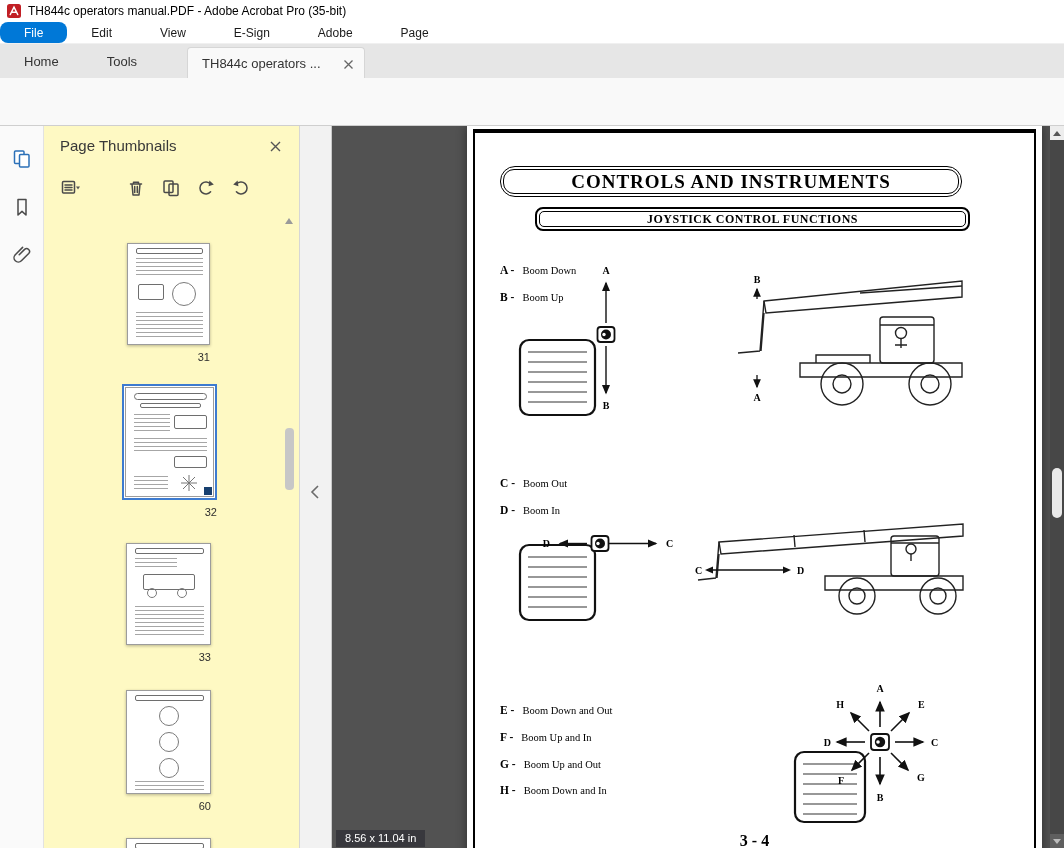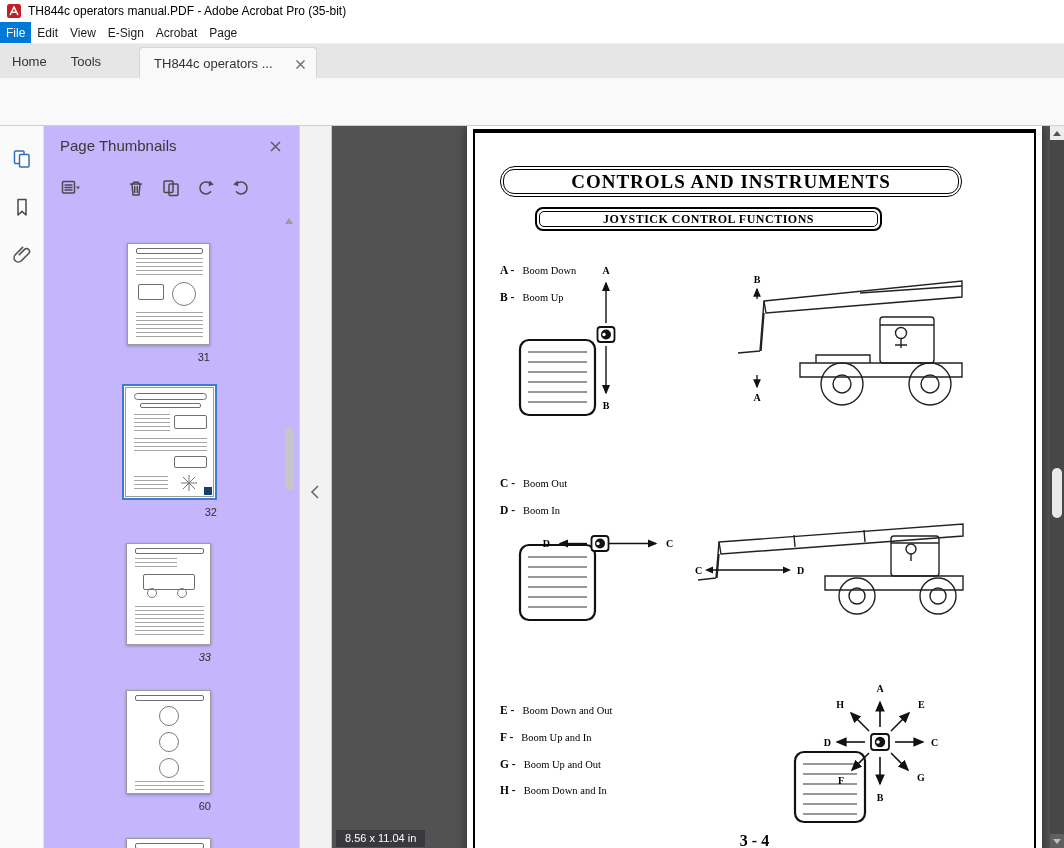--- a/index.html
+++ b/index.html
@@ -7,26 +7,26 @@
   body { font-family:"Liberation Sans", sans-serif; background:#fff; position:relative; }
   #app { position:absolute; inset:0; width:1064px; height:848px; overflow:hidden; }
 
   
   .titlebar { position:absolute; left:0; top:0; right:0; height:22px; background:#fff; display:flex; align-items:center; gap:7px; padding-left:7px; }
   .titlebar .ttext { font-size:12px; color:#000; }
   .acro { width:14px; height:14px; display:block; }
 
   
   .menubar { position:absolute; left:0; top:22px; right:0; height:22px; background:#fff; display:flex; font-size:12px; color:#1a1a1a; border-bottom:1px solid #f0f0f0; }
-  .menu-item { padding:0 6px; display:flex; align-items:center; cursor:default; }
+  .menu-item { padding:0 24px; display:flex; align-items:center; cursor:default;border-radius:8px; }
   .menu-item.active { background:#0078d7; color:#fff; }
 
   
   .tabbar { position:absolute; left:0; top:44px; right:0; height:34px; background:#e6e6e6; display:flex; align-items:flex-end; }
-  .tab-simple { height:34px; display:flex; align-items:center; padding:0 12px; font-size:13px; color:#333; }
+  .tab-simple { height:34px; display:flex; align-items:center; padding:0 24px; font-size:13px; color:#333; }
   .tab-doc { height:31px; width:178px; margin-left:26px; background:#f9f9f9; border:1px solid #d6d6d6; border-bottom:none; border-radius:4px 4px 0 0; display:flex; align-items:center; justify-content:space-between; padding:0 10px 0 14px; font-size:13px; color:#333; }
   .xicon { width:11px; height:11px; display:block; }
 
   
   .toolbar { position:absolute; left:0; top:78px; right:0; height:48px; background:#f9f9f9; border-bottom:1px solid #cfcfcf; }
   .tbi { position:absolute; top:90px; width:24px; height:24px; }
   .tbi svg { width:24px; height:24px; display:block; }
   .ic { stroke:#4a4a4a; fill:none; stroke-width:1.5; stroke-linecap:round; stroke-linejoin:round; }
   .ic-dis { stroke:#c6c6c6; fill:none; stroke-width:1.5; stroke-linecap:round; stroke-linejoin:round; }
   .sep { position:absolute; top:88px; width:1px; height:28px; background:#dcdcdc; }
@@ -35,21 +35,21 @@
   .zoom-box { position:absolute; left:668px; top:95px; display:flex; align-items:center; gap:10px; font-size:12px; color:#333; }
   .caret { width:0; height:0; border-left:4px solid transparent; border-right:4px solid transparent; border-top:5px solid #555; display:inline-block; }
   .caret-abs { position:absolute; top:100px; }
 
   
   .leftrail { position:absolute; left:0; top:126px; width:44px; bottom:0; background:#fafafa; border-right:1px solid #e2e2e2; }
   .rail-ic { position:absolute; left:11px; width:22px; height:22px; }
   .rail-ic svg { width:22px; height:22px; display:block; }
 
   
-  .panel { position:absolute; left:44px; top:126px; width:256px; bottom:0; background:#c4b5fd; border-right:1px solid #d6d6d6; }
+  .panel { position:absolute; left:44px; top:126px; width:256px; bottom:0; background:#fef9c3; border-right:1px solid #d6d6d6; }
   .panel-header { position:absolute; left:16px; top:11px; font-size:15px; color:#383838; }
   .panel-close { position:absolute; right:16px; top:13px; width:15px; height:15px; }
   .ptool { position:absolute; top:52px; width:20px; height:20px; }
   .ptool svg { width:20px; height:20px; display:block; }
   .thumb { position:absolute; }
   .mini { position:relative; background:#fff; border:1px solid #9c9c9c; box-shadow:0 1px 3px rgba(0,0,0,.28); overflow:hidden; }
   .selwrap { border:2px solid #3d7bd0; padding:1px; background:#fff; }
   .thumb-num { text-align:right; font-size:11px; color:#2e2e2e; margin-top:6px; }
   .d { position:absolute; }
   .stripes { background:repeating-linear-gradient(to bottom, #a6a6a6 0, #a6a6a6 1px, transparent 1px, transparent 4px); }
@@ -64,21 +64,21 @@
   .collapse { position:absolute; left:9px; top:358px; width:12px; height:16px; }
 
   
   .docarea { position:absolute; left:332px; top:126px; right:0; bottom:0; background:#525252; overflow:hidden; }
   .pdf-page { position:absolute; left:135px; top:0; width:575px; height:1100px; background:#fff; box-shadow:0 0 10px rgba(0,0,0,.45); font-family:"Liberation Serif", serif; }
   .frame-top { position:absolute; left:6px; right:6px; top:3px; height:4px; background:#000; }
   .frame-l { position:absolute; left:6px; top:3px; width:2px; height:1090px; background:#000; }
   .frame-r { position:absolute; right:6px; top:3px; width:2px; height:1090px; background:#000; }
   .box-title { position:absolute; left:33px; top:40px; width:462px; height:31px; border:1px solid #000000; border-radius:15px; }
   .box-title-in { position:absolute; inset:2px; border:1px solid #000; border-radius:11px; display:flex; align-items:center; justify-content:center; font-weight:700; font-size:19px; letter-spacing:1px; color:#000; }
-  .box-sub { position:absolute; left:68px; top:81px; width:347px; height:24px; border:2px solid #000; border-radius:8px; }
+  .box-sub { position:absolute; left:68px; top:81px; width:435px; height:24px; border:2px solid #000; border-radius:8px; }
   .box-sub-in { position:absolute; inset:2px; border:1px solid #000; border-radius:5px; display:flex; align-items:center; justify-content:center; font-weight:700; font-size:12px; letter-spacing:.5px; color:#000; }
   .legend-row { position:absolute; display:flex; gap:8px; align-items:baseline; color:#000; }
   .lkey { font-weight:700; font-size:11.5px; }
   .ldesc { font-size:10.5px; }
   .diag { position:absolute; }
   .diag svg { display:block; overflow:visible; }
   .pdf-page svg text { font-family:"Liberation Serif", serif; font-weight:700; font-size:10px; fill:#000; }
   .pagenum { position:absolute; left:0; top:706px; width:575px; text-align:center; font-size:16px; color:#000;font-weight:bold; }
 
   
@@ -105,21 +105,21 @@
         </svg>
     </span>
     <span class="ttext">TH844c operators manual.PDF - Adobe Acrobat Pro (35-bit)</span>
   </div>
 
   <div class="menubar">
     <div class="menu-item active">File</div>
     <div class="menu-item">Edit</div>
     <div class="menu-item">View</div>
     <div class="menu-item">E-Sign</div>
-    <div class="menu-item">Acrobat</div>
+    <div class="menu-item">Adobe</div>
     <div class="menu-item">Page</div>
   </div>
 
   <div class="tabbar">
     <div class="tab-simple">Home</div>
     <div class="tab-simple">Tools</div>
     <div class="tab-doc">
       <span>TH844c operators ...</span>
       <span class="xicon">
         <svg viewBox="0 0 11 11">
@@ -338,21 +338,21 @@
                 <path d="M9,1 V17 M1,9 H17 M3,3 L15,15 M15,3 L3,15" stroke="#777" stroke-width="1" fill="none"></path>
               </svg>
           </div>
           <div class="d stripes" style="left:8px; top:88px; width:34px; height:14px;"></div>
           <div class="selmark"></div>
         </div>
       </div>
       <div class="thumb-num">32</div>
     </div>
 
-    <div class="thumb" style="left:82px; top:417px; width:85px;font-style:italic;">
+    <div class="thumb" style="left:82px; top:417px; width:85px;">
       <div class="mini" style="width:85px; height:102px;">
         <div class="d obox" style="left:8px; top:4px; width:69px; height:6px;"></div>
         <div class="d stripes" style="left:8px; top:14px; width:42px; height:12px;"></div>
         <div class="d obox" style="left:16px; top:30px; width:52px; height:16px;"></div>
         <div class="d ocirc" style="left:20px; top:44px; width:10px; height:10px;"></div>
         <div class="d ocirc" style="left:50px; top:44px; width:10px; height:10px;"></div>
         <div class="d stripes" style="left:8px; top:62px; width:69px; height:32px;"></div>
       </div>
       <div class="thumb-num">33</div>
     </div>

